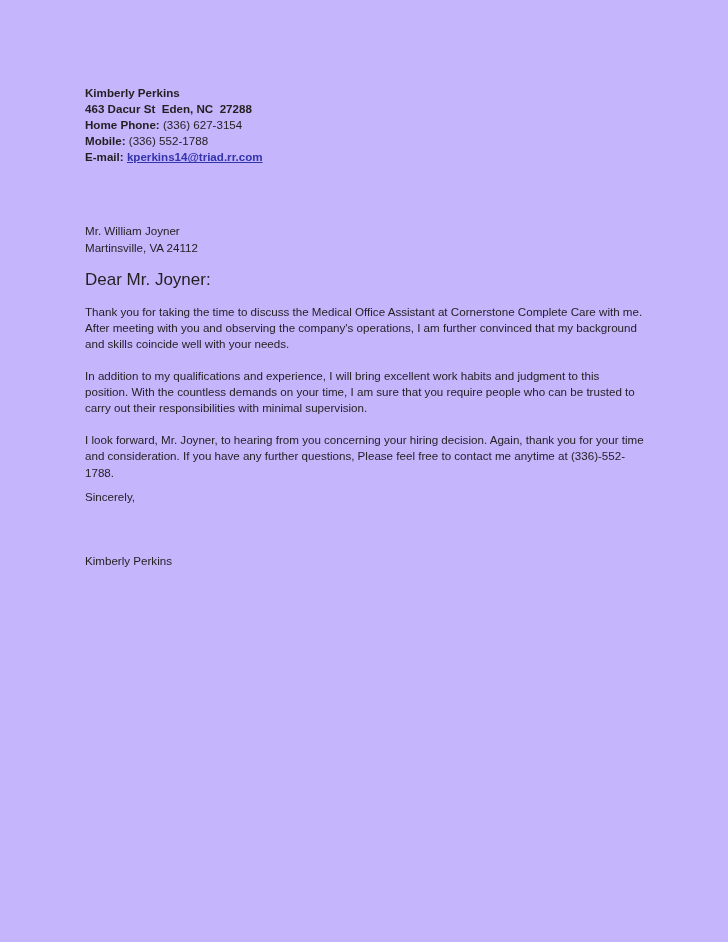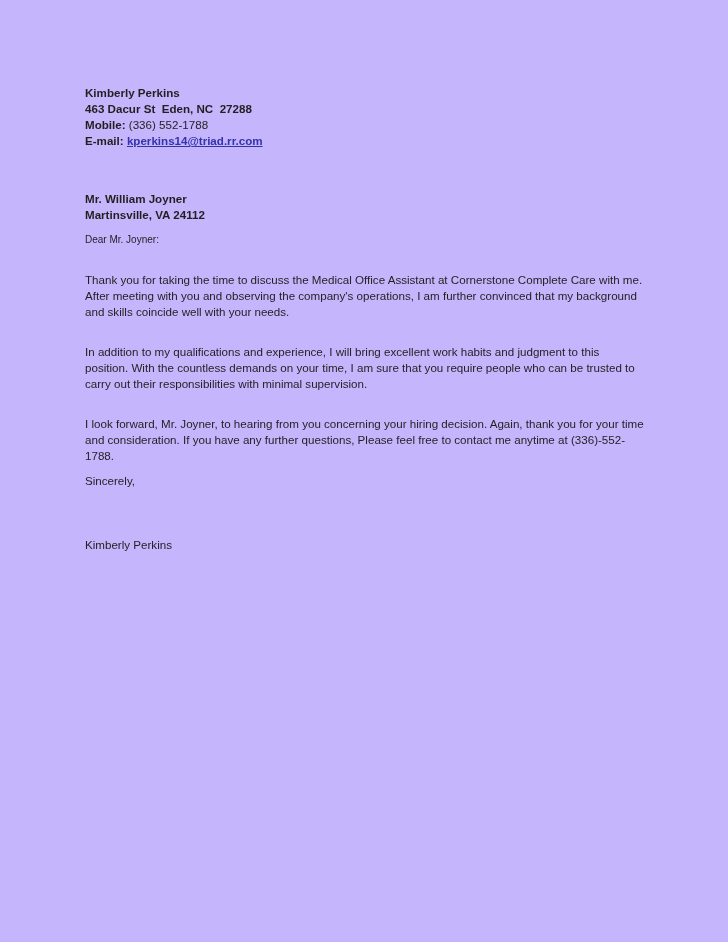--- a/index.html
+++ b/index.html
@@ -35,32 +35,32 @@
     font-weight: normal;
   }
   .email-link {
     color: #3333aa;
     text-decoration: underline;
     font-weight: bold;
   }
   .recipient-block {
     font-size: 11.6px;
     line-height: 16.1px;
-    font-weight: bold;
-    margin-top: 42px;
+    font-weight: normal;
+    margin-top: 58px;
   }
   .salutation {
-    font-size: 10px;
+    font-size: 17px;
     line-height: 16.1px;
-    margin-top: 8px;
+    margin-top: 16px;
   }
   .body-paragraph {
     font-size: 11.6px;
     line-height: 16.1px;
-    margin-top: 24px;
+    margin-top: 16px;
     width: 560px;
     text-align: left;
   }
   .closing {
     font-size: 11.6px;
     line-height: 16.1px;
     margin-top: 8px;
   }
   .signature-space {
     height: 48px;
@@ -71,20 +71,21 @@
   }
 </style>
 </head>
 <body>
 
 <div class="page">
 
   <div class="sender-block">
     <div class="line">Kimberly Perkins</div>
     <div class="line">463 Dacur St  Eden, NC  27288</div>
+    <div class="line"><span>Home Phone:</span><span class="value"> (336) 627-3154</span></div>
     <div class="line"><span>Mobile:</span><span class="value"> (336) 552-1788</span></div>
     <div class="line"><span>E-mail:</span><span>&nbsp;</span><a class="email-link" href="#">kperkins14@triad.rr.com</a></div>
   </div>
 
   <div class="recipient-block">
     <div>Mr. William Joyner</div>
     <div>Martinsville, VA 24112</div>
   </div>
 
   <div class="salutation">Dear Mr. Joyner:</div>

